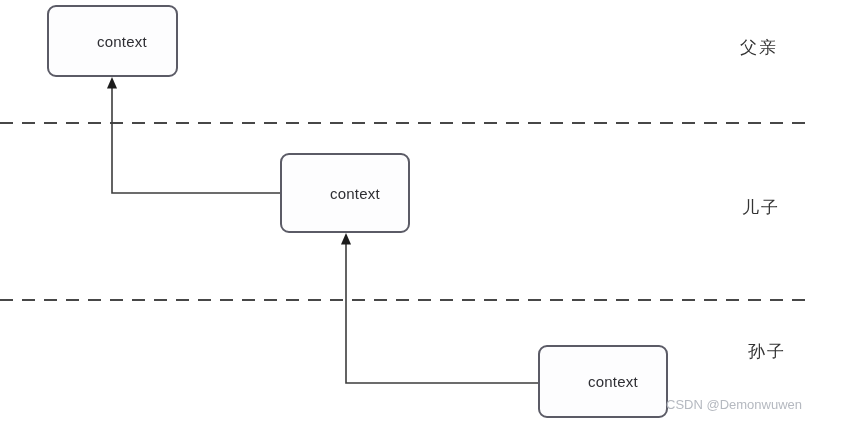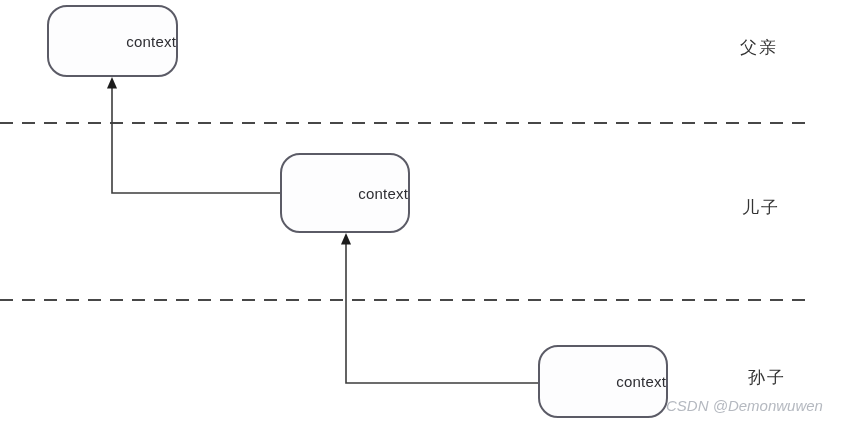--- a/index.html
+++ b/index.html
@@ -33,54 +33,54 @@
     fill: none;
   }
   .arrowhead {
     fill: var(--arrowhead, #1c1c1c);
     stroke: none;
   }
   .context-box {
     position: absolute;
     box-sizing: border-box;
     border: 2px solid var(--box_border, #5b5b66);
-    border-radius: 20px;
+    border-radius: 9px;
     background: var(--box_fill, #fdfdfe);
     display: flex;
     align-items: center;
-    justify-content: flex-end;
+    justify-content: flex-start;
+    padding-left: 48px;
   }
   .context-box .box-label {
     font-size: 15px;
     color: var(--box_text, #2e2e33);
     letter-spacing: 0.2px;
   }
   .box-father   { left: 47px;  top: 5px;   width: 131px; height: 72px; }
   .box-son      { left: 280px; top: 153px; width: 130px; height: 80px; }
   .box-grandson { left: 538px; top: 345px; width: 130px; height: 73px; }
 
   .gen-label {
     position: absolute;
     font-size: 17px;
     color: var(--label_text, #333333);
     letter-spacing: 2px;
     white-space: nowrap;
   }
   .gen-father   { left: 740px; top: 36px; }
   .gen-son      { left: 742px; top: 196px; }
-  .gen-grandson { left: 748px; top: 340px; margin-top: 26px; }
+  .gen-grandson { left: 748px; top: 340px; }
 
   .watermark {
     position: absolute;
     left: 666px;
     top: 397px;
-    font-size: 15px;
+    font-size: 13px;
     color: var(--watermark_text, #b5b9c0);
     white-space: nowrap;
-    font-style: italic;
   }
 </style>
 </head>
 <body>
 
 <div class="canvas">
 
   <svg class="connector-layer" width="842" height="423" viewBox="0 0 842 423" xmlns="http://www.w3.org/2000/svg">
 
     <line class="divider" x1="0" y1="123" x2="810" y2="123"></line>

